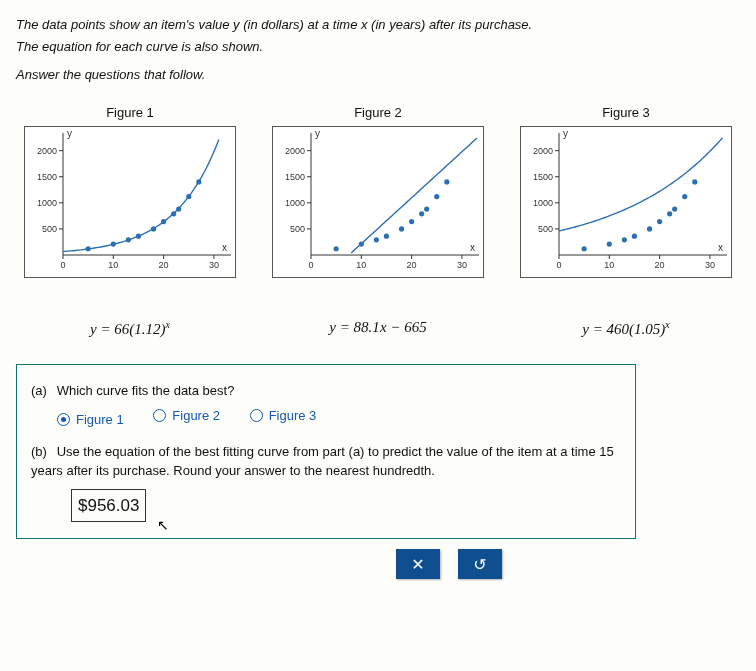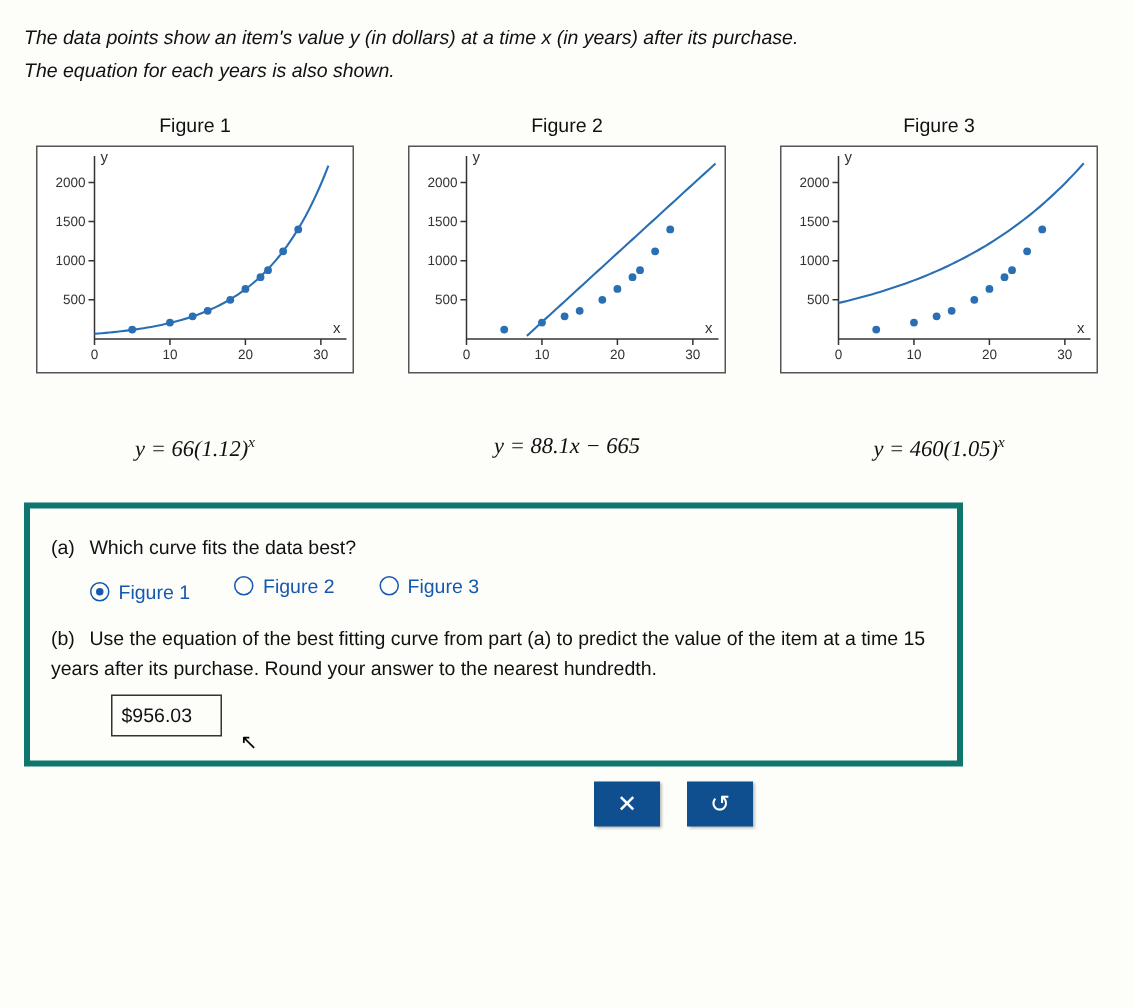--- a/index.html
+++ b/index.html
@@ -40,21 +40,21 @@
   .curve { stroke: #2a6fb3; stroke-width: 1.4; fill: none; }
   .equation {
     margin-top: 41px;
     font-family: "Times New Roman", serif;
     font-style: italic;
     font-size: 15px;
     white-space: nowrap;
   }
   .equation sup { font-size: 10px; font-style: italic; }
   .question-box {
-    border: 4px solid #0f766e;
+    border: 1px solid #0f766e;
     margin-top: 26px;
     padding: 12px 14px 16px 14px;
     max-width: 590px;
     font-size: 13px;
     line-height: 1.5;
     position: relative;
   }
   .q-row { margin: 4px 0; }
   .q-label { display: inline-block; width: 22px; }
   .radio-row { margin: 6px 0 12px 26px; }
@@ -76,21 +76,21 @@
   .radio-circle.selected::after {
     content: ""; width: 5px; height: 5px;
     background: #1558b0; border-radius: 50%;
   }
   .answer-box {
     border: 1px solid #333;
     display: inline-block;
     padding: 3px 6px;
     margin-left: 40px;
     margin-top: 4px;
-    font-size: 13px;
+    font-size: 17px;
     min-width: 60px;
   }
   .button-bar {
     display: flex;
     gap: 18px;
     margin-top: 10px;
     margin-left: 380px;
   }
   .btn {
     width: 44px; height: 30px;
@@ -109,21 +109,22 @@
     pointer-events: none;
     left: 140px;
     bottom: 2px;
   }
 </style>
 </head>
 <body>
 
 <div class="intro">
   <p>The data points show an item's value y (in dollars) at a time x (in years) after its purchase.</p>
-  <p>The equation for each years is also shown.</p>
+  <p>The equation for each curve is also shown.</p>
+  <p class="gap">Answer the questions that follow.</p>
 </div>
 
 <div class="figures">
   <div class="fig-col">
     <div class="fig-title">Figure 1</div>
     <div class="plot-box">
       <svg class="plot-svg" width="210" height="150">
           <line x1="38" y1="128" x2="206" y2="128" class="axis-line"></line>
           <line x1="38" y1="128" x2="38" y2="6" class="axis-line"></line>
           <line x1="38" y1="128" x2="38" y2="132" class="axis-line"></line>

